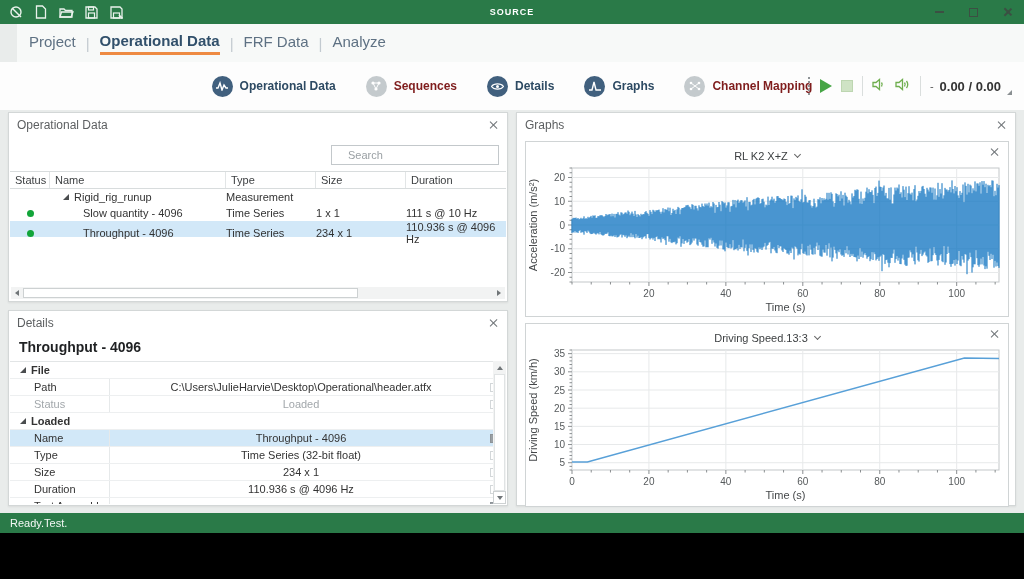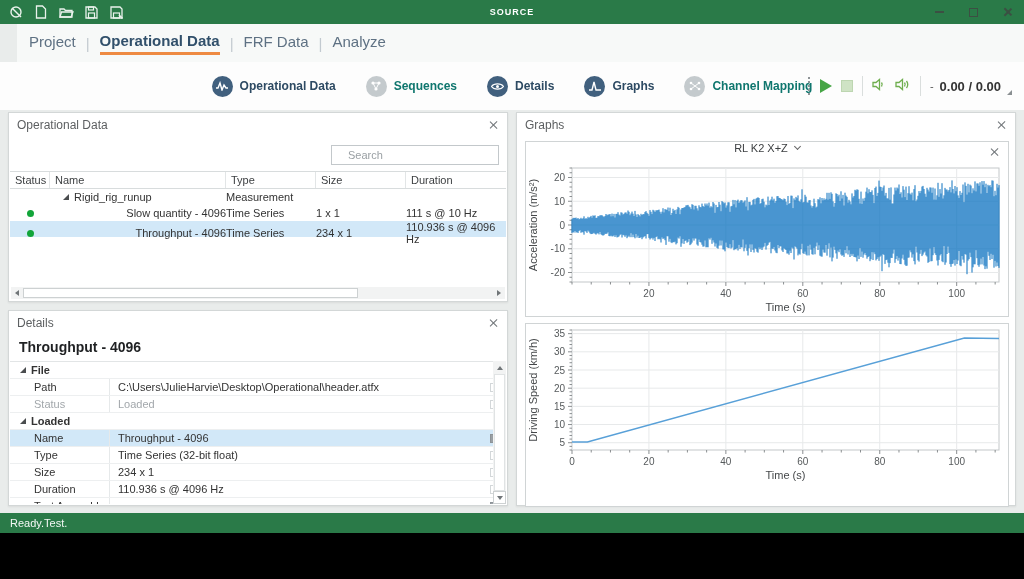--- a/index.html
+++ b/index.html
@@ -32,21 +32,21 @@
 
   
   .toolbar { position:absolute; left:0; top:62px; width:1024px; height:48px; background:#fdfdfd; }
   .tool-center { position:absolute; left:0; right:0; top:0; height:48px;
                  display:flex; align-items:center; justify-content:center; gap:30px; }
   .toolbtn { display:flex; align-items:center; gap:7px; cursor:pointer; }
   .toolbtn .circ { width:21px; height:21px; border-radius:50%; background:#41607e;
                    display:flex; align-items:center; justify-content:center; }
   .toolbtn .lbl { font-size:12px; font-weight:bold; color:#2d4a63; }
   .toolbtn.disabled .circ { background:#c4cacd; }
-  .toolbtn.disabled .lbl { color:#0f766e; }
+  .toolbtn.disabled .lbl { color:#7f1d1d; }
   .tool-right { position:absolute; right:8px; top:0; height:48px; display:flex; align-items:center; gap:9px; }
   .grip { width:4px; height:20px; background-image:radial-gradient(circle,#8e9396 1px,transparent 1.3px);
           background-size:4px 4px; cursor:grab; }
   .play-tri { width:0; height:0; border-left:12px solid #47a546; border-top:7px solid transparent; border-bottom:7px solid transparent; cursor:pointer; }
   .stop-sq { width:12px; height:12px; background:#cfe3c5; border:1px solid #bdd6b1; }
   .vsep { width:1px; height:20px; background:#dadedd; }
   .time-wrap { display:flex; align-items:flex-end; gap:6px; padding-right:4px; position:relative; }
   .time-dash { font-size:11px; color:#555; margin-bottom:2px; }
   .time-val { font-size:13px; font-weight:bold; color:#333; }
   .corner-tri { width:0; height:0; border-left:5px solid transparent; border-bottom:5px solid #8a8f92; margin-bottom:-1px; }
@@ -70,53 +70,53 @@
   .op-table { position:absolute; left:1px; right:1px; top:58px; font-size:11px; color:#333; }
   .trow { display:grid; grid-template-columns:40px 176px 90px 90px 1fr; height:16px; align-items:center; }
   .thead { height:18px; border-top:1px solid #d8dcdd; border-bottom:1px solid #d8dcdd; color:#3c3f41; }
   .thead > span { padding-left:5px; border-right:1px solid #e2e5e6; height:100%; display:flex; align-items:center; }
   .thead > span:last-child { border-right:none; }
   .trow.selected { background:#d2e8f8; }
   .cell-status { display:flex; justify-content:center; }
   .dot { width:7px; height:7px; border-radius:50%; background:#12a53a; }
   .tri-exp { width:0; height:0; border-left:6px solid transparent; border-bottom:6px solid #4a4d4f; margin-right:5px; }
   .name-group { padding-left:13px; display:flex; align-items:center; }
-  .name-child { padding-left:33px;text-align:right; }
+  .name-child { padding-left:33px; }
   .hscroll { position:absolute; left:2px; right:2px; bottom:2px; height:12px; background:#f2f3f3; display:flex; }
   .hs-btn { width:12px; height:12px; background:#f2f3f3; display:flex; align-items:center; justify-content:center; cursor:pointer; }
   .arr-l { width:0;height:0;border-top:3px solid transparent;border-bottom:3px solid transparent;border-right:4px solid #707578; }
   .arr-r { width:0;height:0;border-top:3px solid transparent;border-bottom:3px solid transparent;border-left:4px solid #707578; }
   .arr-u { width:0;height:0;border-left:3px solid transparent;border-right:3px solid transparent;border-bottom:4px solid #707578; }
   .arr-d { width:0;height:0;border-left:3px solid transparent;border-right:3px solid transparent;border-top:4px solid #707578; }
   .hs-thumb { width:335px; height:10px; margin-top:1px; background:#fff; border:1px solid #cdd1d2; cursor:grab; }
 
   
   .details-heading { position:absolute; left:10px; top:28px; font-size:14px; font-weight:bold; color:#1f2123; }
   .dgrid { position:absolute; left:1px; right:1px; top:50px; bottom:1px; overflow:hidden; border-top:1px solid #e2e5e6; }
   .drow { display:grid; grid-template-columns:100px 1fr 20px; height:17px; align-items:center;
           border-bottom:1px solid #edeff0; font-size:11px; color:#333; padding-right:2px; }
   .drow .dkey { padding-left:24px; border-right:1px solid #e6e9ea; height:100%; display:flex; align-items:center; }
-  .drow .dval { padding-left:8px; }
+  .drow .dval { padding-left:8px;text-align:center; }
   .drow.group { font-weight:bold; }
   .drow.group .dkey { padding-left:10px; border-right:none; }
   .drow.muted .dkey, .drow.muted .dval { color:#a2a7ab; }
   .drow.selected { background:#d2e8f8; }
   .tri-exp2 { width:0; height:0; border-left:6px solid transparent; border-bottom:6px solid #4a4d4f; margin-right:5px; }
   .cbx { width:9px; height:9px; border:1px solid #d3d7d9; background:#fff; justify-self:center; }
   .cbx.filled { background:#9aa0a5; border-color:#8d9398; }
   .vscroll { position:absolute; right:1px; top:50px; bottom:1px; width:13px; background:#f2f3f3; }
   .vs-btn { width:13px; height:13px; display:flex; align-items:center; justify-content:center; cursor:pointer; }
   .vs-btn.bottom { position:absolute; bottom:0; border:1px solid #cdd1d2; background:#fff; }
   .vs-track { position:absolute; top:13px; bottom:13px; left:1px; right:1px; background:#fff; border:1px solid #e0e3e4; }
 
   
   .chart-card { position:absolute; left:8px; background:#fff; border:1px solid #d0d4d5; }
   #chart-card-0 { top:28px; width:484px; height:176px; }
   #chart-card-1 { top:210px; width:484px; height:184px; }
-  .chart-titlebar { height:20px; position:relative; display:flex; align-items:flex-start; justify-content:center; }
+  .chart-titlebar { height:20px; position:relative; display:flex; align-items:flex-end; justify-content:center; }
   .chart-title-dd { display:flex; align-items:center; cursor:pointer; font-size:11px; color:#3d4042; }
   .chev { width:5px; height:5px; border-right:1.4px solid #666; border-bottom:1.4px solid #666;
           transform:rotate(45deg); margin-left:7px; margin-top:-3px; }
   .chart-close { position:absolute; right:8px; top:5px; }
   svg text.tick { font:10px "Liberation Sans",sans-serif; fill:#565a5c; }
   svg text.axlabel { font:11px "Liberation Sans",sans-serif; fill:#45484a; }
 
   
   .statusbar { position:absolute; left:0; top:513px; width:1024px; height:20px; background:#2a7a48;
                display:flex; align-items:center; padding:0 10px;
@@ -478,20 +478,27 @@
             <text x="39" y="66.5" text-anchor="end" class="tick">0</text>
             <text x="39" y="42.75" text-anchor="end" class="tick">10</text>
             <text x="39" y="19" text-anchor="end" class="tick">20</text>
             <text x="259.5" y="149" text-anchor="middle" class="axlabel">Time (s)</text>
             <text text-anchor="middle" class="axlabel" transform="translate(11 63) rotate(-90)">Acceleration (m/s²)</text>
             <path d="M46 57.2V70.9M47 56.2V70.1M48 55.8V70.6M49 56.0V69.0M50 55.6V70.6M51 56.9V70.1M52 56.0V71.0M53 57.3V69.1M54 56.8V68.1M55 55.8V70.8M56 57.0V69.9M57 56.2V70.4M58 54.3V72.7M59 56.8V69.0M60 56.2V69.6M61 56.7V70.9M62 54.8V68.6M63 56.1V69.7M64 55.0V71.3M65 53.9V72.1M66 55.7V72.0M67 53.4V71.5M68 54.0V70.8M69 53.3V71.8M70 56.0V72.6M71 55.7V71.5M72 54.1V71.2M73 54.3V72.4M74 53.3V70.0M75 53.3V72.3M76 53.2V73.1M77 54.2V73.6M78 55.1V73.1M79 54.0V71.8M80 52.0V71.9M81 53.3V71.6M82 52.6V70.3M83 52.5V74.0M84 52.0V74.3M85 54.4V73.6M86 51.6V74.4M87 54.2V74.3M88 51.9V73.3M89 55.5V75.0M90 51.9V73.3M91 51.9V75.4M92 50.2V75.1M93 52.6V74.4M94 53.5V72.8M95 50.3V72.3M96 50.7V75.5M97 52.5V72.8M98 51.8V73.3M99 50.6V74.8M100 50.4V73.3M101 51.8V76.2M102 48.5V74.8M103 49.8V73.7M104 53.2V75.2M105 51.5V71.2M106 49.6V75.2M107 51.7V72.6M108 54.0V75.1M109 48.9V76.3M110 52.4V72.0M111 55.0V75.6M112 52.1V73.7M113 53.1V76.0M114 54.4V75.9M115 51.8V75.1M116 53.0V77.2M117 52.1V75.5M118 52.2V74.7M119 50.1V74.0M120 49.1V76.5M121 50.8V72.2M122 51.9V72.0M123 53.8V75.9M124 48.1V77.5M125 49.8V76.4M126 52.1V75.8M127 47.8V77.6M128 48.5V75.9M129 50.0V79.0M130 48.3V75.1M131 48.4V74.4M132 48.0V77.3M133 47.6V76.8M134 49.8V77.4M135 51.7V80.5M136 49.7V75.4M137 46.2V76.9M138 50.4V76.4M139 47.1V78.2M140 47.6V82.9M141 47.8V74.2M142 45.5V74.3M143 49.2V79.7M144 45.7V76.9M145 53.0V80.4M146 51.0V81.1M147 46.8V80.0M148 48.9V80.3M149 47.9V79.6M150 52.0V82.4M151 47.4V81.2M152 44.9V75.6M153 45.8V76.6M154 52.2V74.3M155 47.5V84.8M156 46.0V81.4M157 46.0V77.0M158 45.5V81.9M159 45.1V78.9M160 43.4V78.4M161 43.3V80.7M162 42.9V79.8M163 44.5V77.0M164 45.3V83.1M165 47.1V82.2M166 42.2V80.6M167 42.9V76.4M168 47.5V78.6M169 43.8V76.4M170 43.8V76.6M171 46.3V82.5M172 48.5V83.7M173 43.3V77.6M174 44.9V80.0M175 45.3V80.5M176 41.6V82.7M177 44.0V84.7M178 44.9V84.4M179 41.5V78.5M180 43.4V85.3M181 41.5V85.1M182 43.6V85.3M183 40.6V76.3M184 45.6V77.6M185 44.2V75.8M186 45.3V81.8M187 40.0V78.3M188 41.5V80.5M189 50.8V84.5M190 42.9V81.5M191 45.3V85.8M192 45.0V86.7M193 40.0V83.7M194 42.7V78.5M195 49.2V83.5M196 39.1V78.6M197 40.0V87.4M198 41.4V87.5M199 40.5V89.3M200 45.6V80.6M201 43.4V85.1M202 40.3V85.8M203 40.3V86.1M204 49.8V82.2M205 44.4V86.5M206 43.9V85.6M207 37.9V78.1M208 42.3V88.2M209 38.1V87.1M210 45.4V87.3M211 38.7V86.0M212 37.6V88.5M213 40.9V82.9M214 39.4V86.9M215 38.1V85.1M216 38.4V85.5M217 40.7V77.5M218 39.6V89.3M219 38.4V85.9M220 44.5V82.5M221 35.2V88.9M222 48.3V93.5M223 39.9V86.2M224 39.9V82.4M225 43.4V90.0M226 42.7V82.4M227 37.9V87.9M228 36.9V90.5M229 42.4V86.2M230 36.7V86.8M231 35.9V89.8M232 35.3V90.7M233 36.0V85.5M234 41.8V87.2M235 41.1V85.7M236 37.1V88.0M237 36.7V85.5M238 39.7V84.5M239 45.3V80.9M240 42.6V87.6M241 43.4V83.8M242 34.6V82.9M243 43.0V80.7M244 38.6V79.9M245 37.4V91.3M246 34.7V86.5M247 38.4V86.9M248 36.7V85.1M249 40.7V88.5M250 39.0V90.7M251 34.2V91.2M252 34.1V83.0M253 35.8V86.1M254 36.0V84.3M255 37.0V84.4M256 37.3V88.5M257 38.2V90.0M258 36.5V86.3M259 37.0V87.2M260 39.7V88.0M261 43.1V91.5M262 34.0V91.4M263 41.9V92.7M264 41.0V88.7M265 33.6V91.0M266 33.8V85.6M267 46.1V86.6M268 36.4V97.5M269 38.1V84.3M270 34.9V85.3M271 36.2V86.7M272 33.4V93.4M273 38.8V91.7M274 39.9V92.6M275 37.3V87.2M276 27.3V81.8M277 40.5V91.2M278 39.9V91.9M279 32.8V89.6M280 34.7V92.5M281 40.3V93.5M282 40.7V83.9M283 38.3V93.4M284 38.0V82.7M285 43.5V87.7M286 45.6V92.2M287 44.0V92.7M288 36.7V85.9M289 41.2V92.3M290 45.5V84.4M291 44.6V80.6M292 37.1V88.0M293 37.7V83.3M294 35.3V93.7M295 41.3V94.4M296 36.0V94.7M297 38.3V87.6M298 36.3V90.5M299 38.0V90.7M300 36.8V83.0M301 30.8V93.7M302 37.6V86.8M303 30.8V81.3M304 36.9V95.4M305 30.3V85.6M306 31.8V99.4M307 39.4V95.6M308 44.7V84.7M309 41.0V87.9M310 31.3V91.4M311 32.0V96.8M312 34.3V88.6M313 32.7V90.2M314 39.1V87.3M315 29.3V92.5M316 36.5V93.8M317 32.9V92.9M318 43.5V94.9M319 30.7V88.0M320 33.6V91.3M321 34.9V84.2M322 40.6V92.5M323 37.8V88.3M324 39.5V95.0M325 42.3V91.9M326 31.4V93.8M327 35.5V91.9M328 34.0V94.9M329 27.8V95.1M330 28.6V95.4M331 27.3V99.4M332 27.8V93.6M333 36.8V97.0M334 41.5V86.1M335 29.6V94.9M336 41.9V89.6M337 36.5V95.7M338 38.9V92.6M339 35.8V91.0M340 29.7V93.2M341 25.6V96.7M342 31.3V95.0M343 27.2V94.2M344 30.1V99.2M345 30.1V97.3M346 28.3V90.2M347 32.9V98.0M348 41.1V90.4M349 26.0V92.2M350 24.6V98.4M351 34.0V97.0M352 30.9V95.3M353 18.6V98.8M354 24.6V94.7M355 25.0V93.6M356 28.8V109.2M357 25.5V92.1M358 23.5V92.9M359 33.6V101.9M360 30.9V98.1M361 36.3V97.6M362 36.5V100.7M363 25.9V105.3M364 37.7V101.1M365 25.4V95.8M366 41.5V96.0M367 41.5V91.6M368 32.5V87.6M369 25.6V100.8M370 28.5V97.1M371 25.5V94.1M372 26.5V98.6M373 22.5V95.8M374 32.0V102.0M375 30.3V102.2M376 35.5V96.5M377 24.1V92.7M378 27.7V97.8M379 35.1V102.7M380 24.6V103.9M381 38.0V103.7M382 31.2V95.8M383 24.2V95.5M384 31.5V88.4M385 32.7V90.3M386 30.6V95.6M387 38.3V92.3M388 27.1V99.1M389 23.2V102.4M390 39.2V84.7M391 37.5V90.5M392 33.8V98.3M393 29.1V99.6M394 31.1V91.8M395 28.9V87.9M396 24.6V94.1M397 23.9V92.6M398 27.0V90.6M399 31.7V89.5M400 34.8V93.3M401 25.8V94.5M402 27.6V100.8M403 29.5V99.9M404 25.4V86.5M405 25.6V99.3M406 30.8V99.1M407 25.6V93.2M408 37.6V85.2M409 26.5V91.3M410 37.7V93.0M411 33.3V98.5M412 20.8V103.5M413 34.8V97.9M414 27.1V93.4M415 31.5V92.0M416 21.2V99.3M417 36.5V100.2M418 33.3V84.1M419 25.9V102.8M420 27.5V100.5M421 27.6V92.0M422 29.5V84.6M423 28.0V90.9M424 25.1V102.1M425 30.4V104.8M426 18.4V102.0M427 27.0V101.6M428 31.4V98.0M429 24.0V103.6M430 29.2V97.5M431 25.2V102.0M432 33.4V98.5M433 36.0V89.0M434 29.1V103.4M435 33.0V104.2M436 30.8V94.0M437 22.5V97.6M438 40.1V100.7M439 20.4V92.0M440 23.9V92.7M441 32.6V112.2M442 21.8V98.6M443 30.4V97.1M444 22.6V90.7M445 23.6V95.1M446 31.2V110.6M447 26.3V105.3M448 28.5V102.2M449 19.4V102.3M450 29.4V88.2M451 21.4V96.2M452 21.5V103.2M453 23.8V104.8M454 20.3V102.5M455 31.6V96.6M456 19.1V102.4M457 22.7V95.0M458 19.1V103.5M459 25.2V107.1M460 21.7V104.3M461 31.0V106.7M462 22.8V89.8M463 24.2V93.8M464 23.1V98.0M465 25.2V91.8M466 18.4V97.0M467 18.7V92.8M468 34.2V105.7M469 28.8V98.9M470 33.2V104.5M471 21.8V100.5M472 25.6V104.1M473 23.1V105.9" stroke="#0d72c0" stroke-width="1" fill="none"></path>
           </svg>
       </div>
 
       <div class="chart-card" id="chart-card-1">
+        <div class="chart-titlebar">
+          <span class="chart-title-dd">
+            <span>Driving Speed.13:3</span>
+            <span class="chev"></span>
+          </span>
+          <span class="close-x chart-close"></span>
+        </div>
         <svg width="482" height="158">
             <rect x="46" y="6" width="427" height="120" fill="#fff" stroke="#c3c7c9"></rect>
             <line x1="46" y1="6" x2="46" y2="126" stroke="#e7e9ea"></line>
             <line x1="122.93693693693693" y1="6" x2="122.93693693693693" y2="126" stroke="#e7e9ea"></line>
             <line x1="199.87387387387386" y1="6" x2="199.87387387387386" y2="126" stroke="#e7e9ea"></line>
             <line x1="276.81081081081084" y1="6" x2="276.81081081081084" y2="126" stroke="#e7e9ea"></line>
             <line x1="353.7477477477477" y1="6" x2="353.7477477477477" y2="126" stroke="#e7e9ea"></line>
             <line x1="430.68468468468467" y1="6" x2="430.68468468468467" y2="126" stroke="#e7e9ea"></line>
             <line x1="46" y1="118.72727272727273" x2="473" y2="118.72727272727273" stroke="#e7e9ea"></line>
             <line x1="46" y1="100.54545454545455" x2="473" y2="100.54545454545455" stroke="#e7e9ea"></line>

